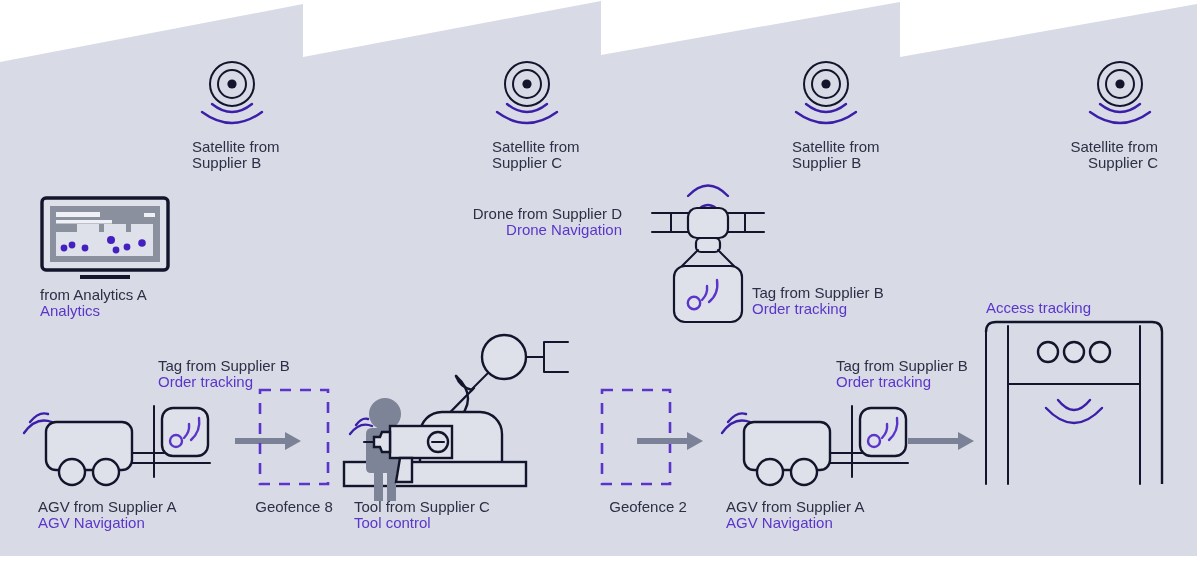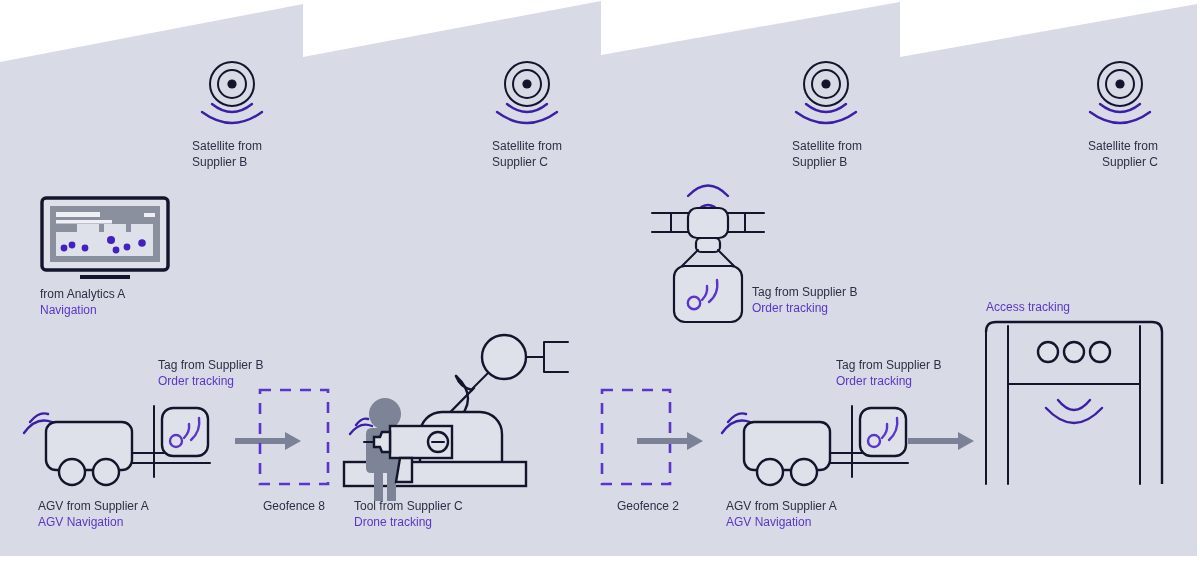--- a/index.html
+++ b/index.html
@@ -6,21 +6,21 @@
   #stage{
     position:relative;width:1200px;height:570px;overflow:hidden;
     background:#ffffff;
     font-family:"Liberation Sans","DejaVu Sans",sans-serif;
   }
   #bg-svg{position:absolute;left:0;top:0;width:1200px;height:570px;}
   .node{position:absolute;}
   .lbl{
     position:absolute;
     font-family:"Liberation Sans","DejaVu Sans",sans-serif;
-    font-size:12px;line-height:15.5px;white-space:nowrap;
+    font-size:15px;line-height:15.5px;white-space:nowrap;
   }
   .lbl .l1{color:#2c2f45;display:block;}
   .lbl .l2{color:#5b35c9;display:block;}
   .lbl.ctr{text-align:center;}
   .lbl.rgt{text-align:right;}
   .only-purple{color:#5b35c9;display:block;}
   svg{display:block;overflow:visible;}
   .ink-thin{fill:none;stroke:#12152b;stroke-width:2;stroke-linecap:round;stroke-linejoin:round;}
   .wave{fill:none;stroke:#3b1fa8;stroke-width:2.4;stroke-linecap:round;}
   .dash{fill:none;stroke:#5b35c9;stroke-width:2.6;stroke-dasharray:11 9;}
@@ -106,23 +106,27 @@
       <circle class="dot" cx="45" cy="52" r="3.4"></circle>
       <circle class="dot" cx="71" cy="44" r="4"></circle>
       <circle class="dot" cx="76" cy="54" r="3.4"></circle>
       <circle class="dot" cx="87" cy="51" r="3.4"></circle>
       <circle class="dot" cx="102" cy="47" r="3.8"></circle>
       <rect x="40" y="79" width="50" height="4" fill="#12152b"></rect>
     </svg>
   </div>
   <div class="lbl" style="left:40px;top:287px;">
     <span class="l1">from Analytics A</span>
-    <span class="l2">Navigation</span>
-  </div>
-
+    <span class="l2">Analytics</span>
+  </div>
+
+  <div class="lbl rgt" style="left:440px;top:206px;width:182px;">
+    <span class="l1">Drone from Supplier D</span>
+    <span class="l2">Drone Navigation</span>
+  </div>
   <div class="node" style="left:630px;top:170px;">
     <svg width="180" height="150" viewBox="0 0 180 150">
       <path d="M58,26 Q78,5 98,26" class="wave"></path>
       <path d="M66,42 Q78,28 90,42" class="wave"></path>
       <line x1="22" y1="43" x2="60" y2="43" class="ink-thin"></line>
       <line x1="22" y1="62" x2="60" y2="62" class="ink-thin"></line>
       <line x1="41" y1="43" x2="41" y2="62" class="ink-thin"></line>
       <line x1="96" y1="43" x2="134" y2="43" class="ink-thin"></line>
       <line x1="96" y1="62" x2="134" y2="62" class="ink-thin"></line>
       <line x1="115" y1="43" x2="115" y2="62" class="ink-thin"></line>
@@ -203,21 +207,21 @@
       <rect x="38" y="96" width="62" height="32" fill="#dfe1ea" stroke="#12152b" stroke-width="2.4"></rect>
       <path d="M38,102 L30,102 L28,107 L22,107 L22,117 L28,117 L30,122 L38,122 Z" fill="#dfe1ea" stroke="#12152b" stroke-width="2.4"></path>
       <line x1="22" y1="112" x2="12" y2="112" class="ink-thin"></line>
       <circle cx="86" cy="112" r="10" fill="#dfe1ea" stroke="#12152b" stroke-width="2.4"></circle>
       <line x1="80" y1="112" x2="92" y2="112" class="ink-thin"></line>
       <path d="M48,128 L44,152 L60,152 L60,128 Z" fill="#dfe1ea" stroke="#12152b" stroke-width="2.4"></path>
     </svg>
   </div>
   <div class="lbl" style="left:354px;top:499px;">
     <span class="l1">Tool from Supplier C</span>
-    <span class="l2">Drone tracking</span>
+    <span class="l2">Tool control</span>
   </div>
 
   <div class="node" style="left:600px;top:388px;">
     <svg width="72" height="98" viewBox="0 0 72 98">
       <rect x="2" y="2" width="68" height="94" class="dash"></rect>
     </svg>
   </div>
   <div class="lbl ctr" style="left:588px;top:499px;width:120px;">
     <span class="l1">Geofence 2</span>
   </div>

